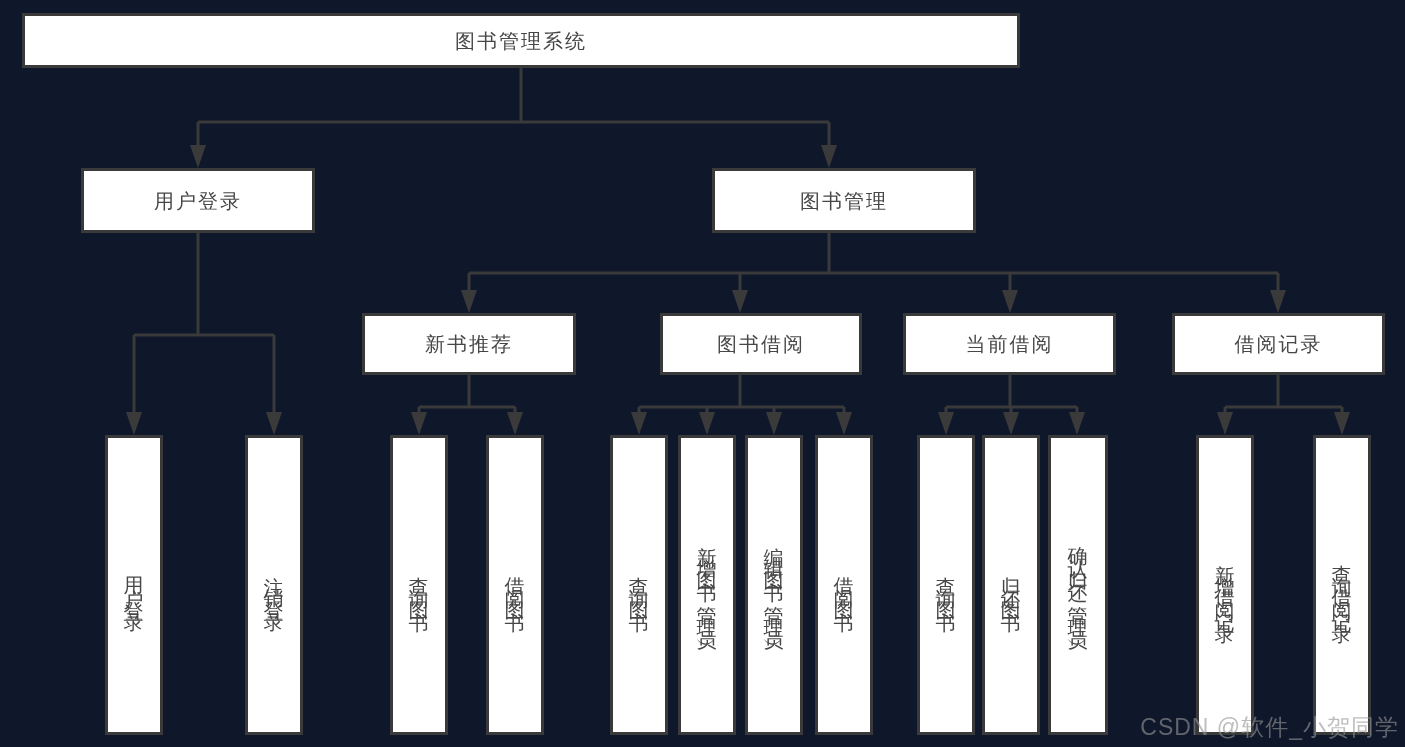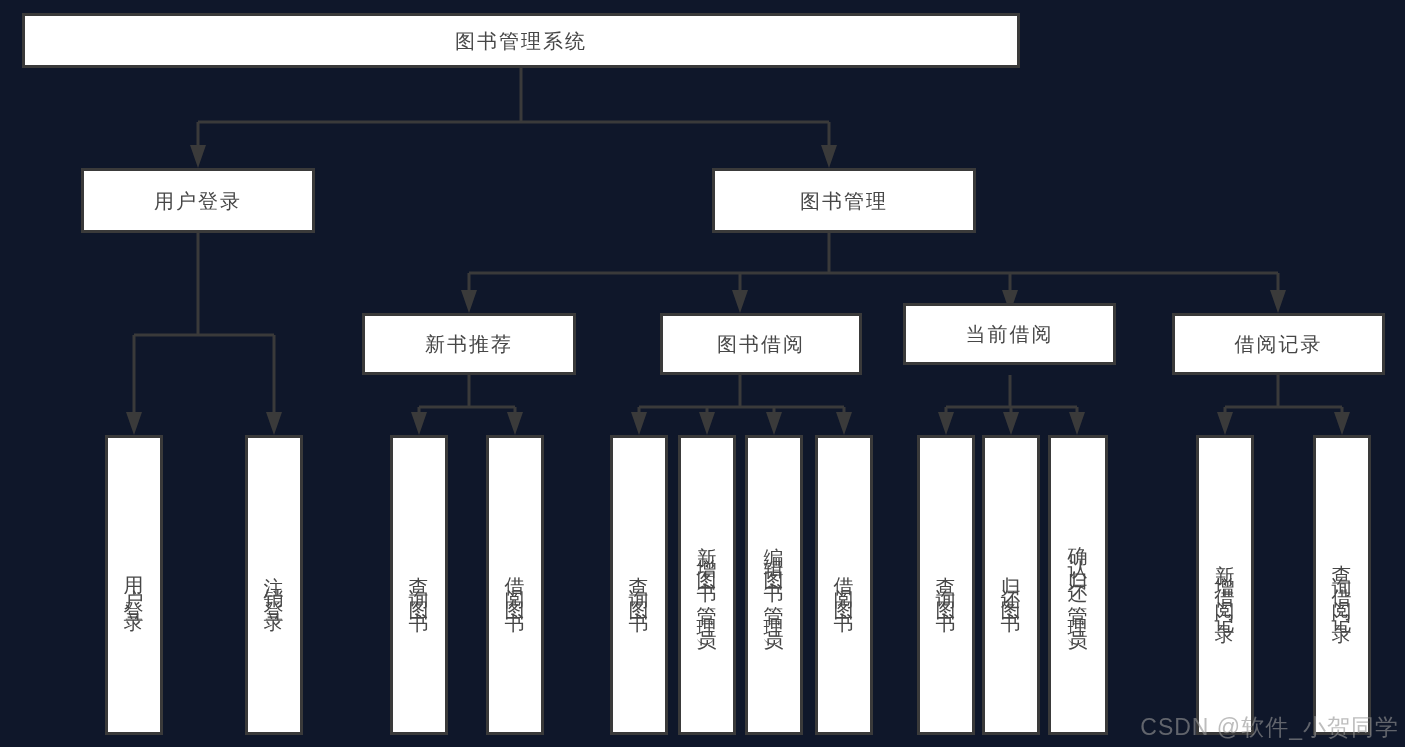--- a/index.html
+++ b/index.html
@@ -118,21 +118,21 @@
   <div class="node" style="left:712px; top:168px; width:264px; height:65px;">
     <span>图书管理</span>
   </div>
 
   <div class="node" style="left:362px; top:313px; width:214px; height:62px;">
     <span>新书推荐</span>
   </div>
   <div class="node" style="left:660px; top:313px; width:202px; height:62px;">
     <span>图书借阅</span>
   </div>
-  <div class="node" style="left:903px; top:303px; width:213px; height:62px;">
+  <div class="node" style="left:903px; top:313px; width:213px; height:62px;">
     <span>当前借阅</span>
   </div>
   <div class="node" style="left:1172px; top:313px; width:213px; height:62px;">
     <span>借阅记录</span>
   </div>
 
   <div class="node leaf" style="left:105px;">
     <span class="vtext">用户登录</span>
   </div>
   <div class="node leaf" style="left:245px;">

